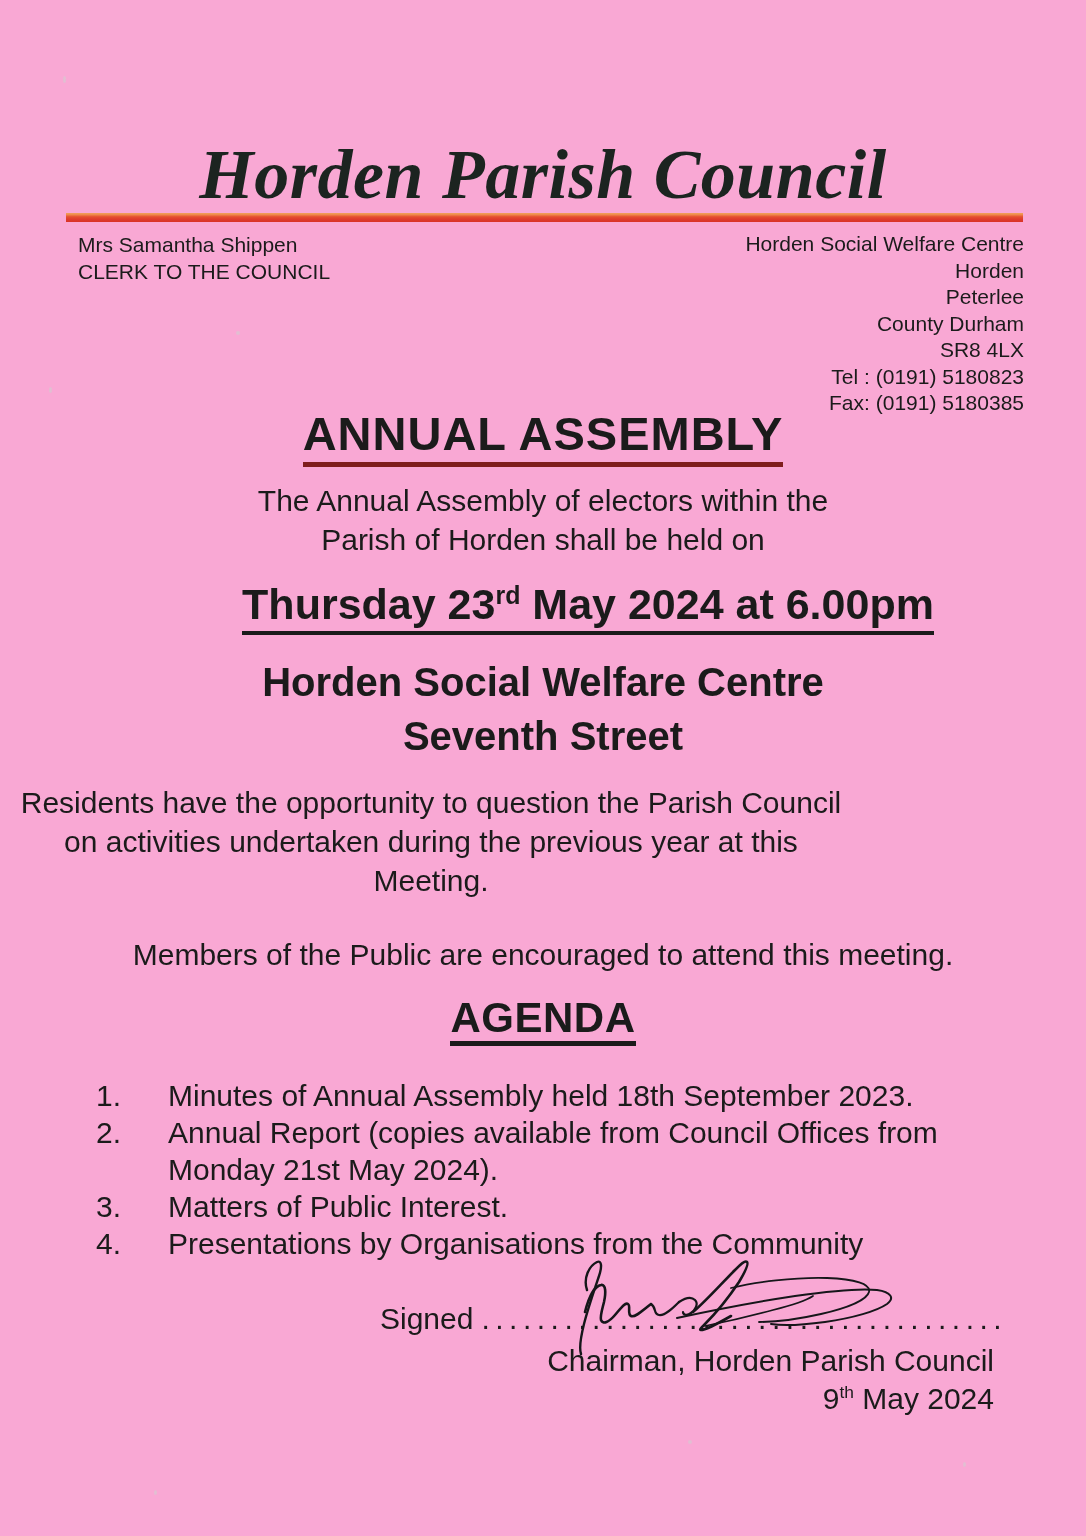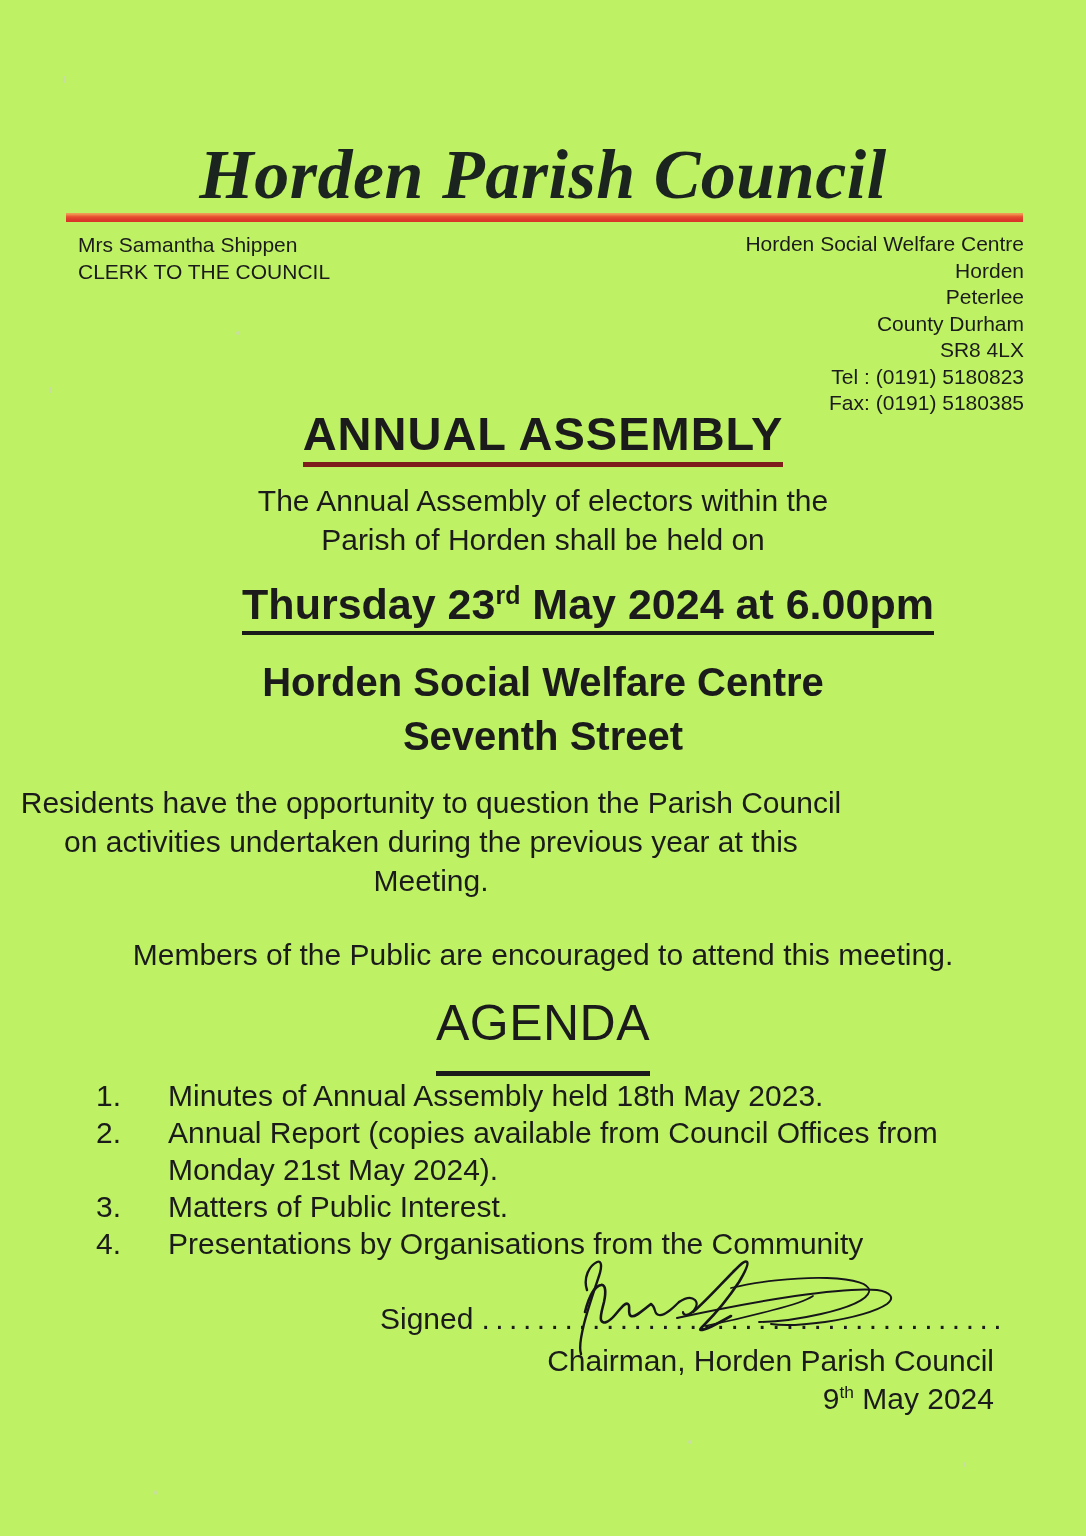--- a/index.html
+++ b/index.html
@@ -13,21 +13,21 @@
     position: relative;
     overflow: hidden;
     font-family: "Liberation Sans", sans-serif;
     color: #1b1b1b;
     -webkit-font-smoothing: antialiased;
   }
 
   .page {
     position: absolute;
     inset: 0;
-    background: #bef264;
+    background: #f9a8d4;
   }
 
   
   .masthead {
     position: absolute;
     top: 138px;
     left: 0;
     width: 1086px;
     text-align: center;
   }
@@ -158,25 +158,25 @@
   }
 
   .agenda-heading {
     position: absolute;
     top: 994px;
     left: 0;
     width: 1086px;
     text-align: center;
   }
   .agenda-heading span {
-    font-size: 50px;
-    font-weight: normal;
+    font-size: 42px;
+    font-weight: bold;
     letter-spacing: 0.5px;
     border-bottom: 5px solid #1b1b1b;
-    padding-bottom: 20px;
+    padding-bottom: 0;
   }
 
   .agenda-list {
     position: absolute;
     top: 1077px;
     left: 96px;
     width: 900px;
   }
   .agenda-item {
     display: flex;
@@ -309,21 +309,21 @@
 
   <div class="para2">Members of the Public are encouraged to attend this meeting.</div>
 
   <div class="agenda-heading">
     <span>AGENDA</span>
   </div>
 
   <div class="agenda-list">
     <div class="agenda-item">
       <div class="agenda-num">1.</div>
-      <div class="agenda-text">Minutes of Annual Assembly held 18th May 2023.</div>
+      <div class="agenda-text">Minutes of Annual Assembly held 18th September 2023.</div>
     </div>
     <div class="agenda-item">
       <div class="agenda-num">2.</div>
       <div class="agenda-text">Annual Report (copies available from Council Offices from Monday 21st May 2024).</div>
     </div>
     <div class="agenda-item">
       <div class="agenda-num">3.</div>
       <div class="agenda-text">Matters of Public Interest.</div>
     </div>
     <div class="agenda-item">

